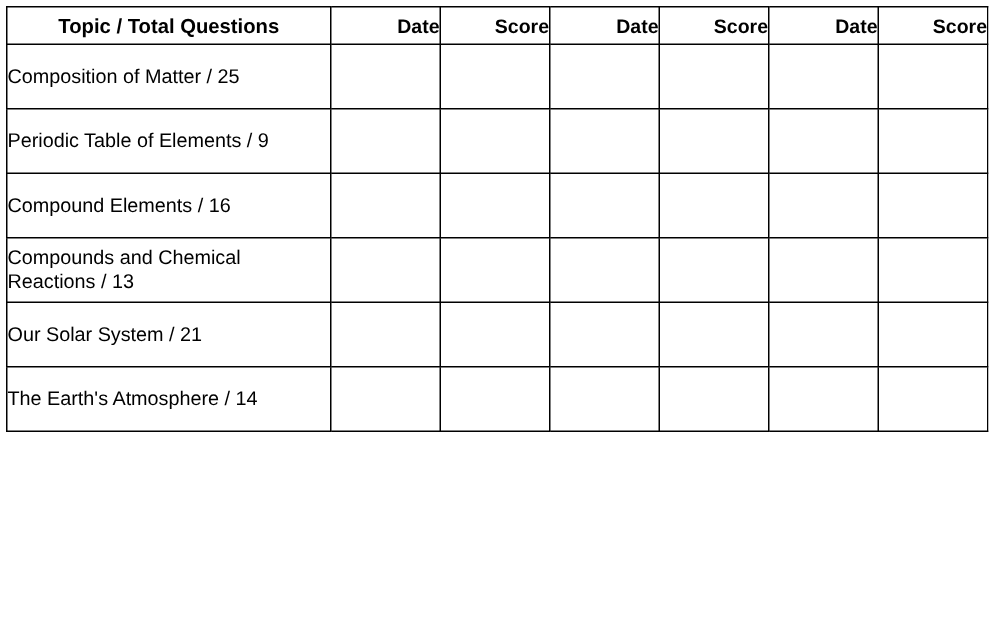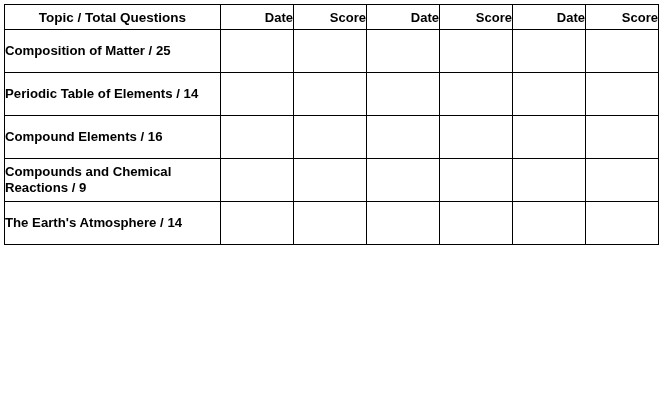--- a/index.html
+++ b/index.html
@@ -47,21 +47,21 @@
     width: 72px;
     text-align: right;
     font-size: 13px;
     font-weight: bold;
     height: 24px;
     padding: 2px 0 3px 0;
   }
   td.topic-cell {
     text-align: left;
     font-size: 13.2px;
-    font-weight: bold;
+    font-weight: normal;
     padding: 3px 4px 3px 7px;
     line-height: 16px;
     height: 42px;
   }
   td.entry-cell {
     height: 42px;
   }
 </style>
 </head>
 <body>
@@ -83,39 +83,48 @@
       <tr>
         <td class="topic-cell">Composition of Matter / 25</td>
         <td class="entry-cell"></td>
         <td class="entry-cell"></td>
         <td class="entry-cell"></td>
         <td class="entry-cell"></td>
         <td class="entry-cell"></td>
         <td class="entry-cell"></td>
       </tr>
       <tr>
-        <td class="topic-cell">Periodic Table of Elements / 14</td>
+        <td class="topic-cell">Periodic Table of Elements / 9</td>
         <td class="entry-cell"></td>
         <td class="entry-cell"></td>
         <td class="entry-cell"></td>
         <td class="entry-cell"></td>
         <td class="entry-cell"></td>
         <td class="entry-cell"></td>
       </tr>
       <tr>
         <td class="topic-cell">Compound Elements / 16</td>
         <td class="entry-cell"></td>
         <td class="entry-cell"></td>
         <td class="entry-cell"></td>
         <td class="entry-cell"></td>
         <td class="entry-cell"></td>
         <td class="entry-cell"></td>
       </tr>
       <tr>
-        <td class="topic-cell">Compounds and Chemical Reactions / 9</td>
+        <td class="topic-cell">Compounds and Chemical Reactions / 13</td>
+        <td class="entry-cell"></td>
+        <td class="entry-cell"></td>
+        <td class="entry-cell"></td>
+        <td class="entry-cell"></td>
+        <td class="entry-cell"></td>
+        <td class="entry-cell"></td>
+      </tr>
+      <tr>
+        <td class="topic-cell">Our Solar System / 21</td>
         <td class="entry-cell"></td>
         <td class="entry-cell"></td>
         <td class="entry-cell"></td>
         <td class="entry-cell"></td>
         <td class="entry-cell"></td>
         <td class="entry-cell"></td>
       </tr>
       <tr>
         <td class="topic-cell">The Earth's Atmosphere / 14</td>
         <td class="entry-cell"></td>

